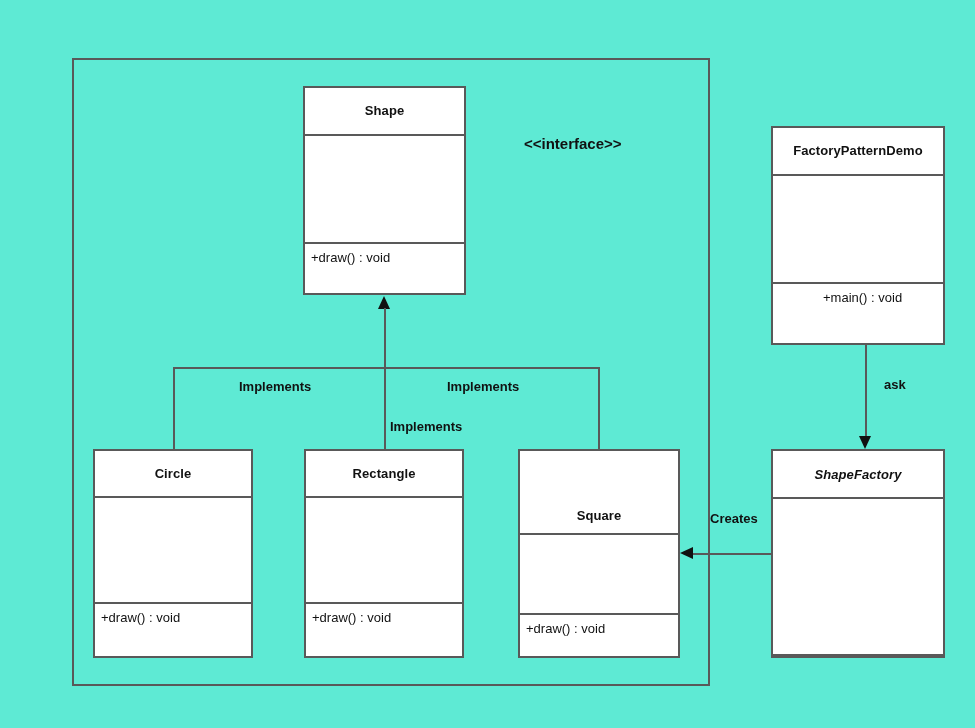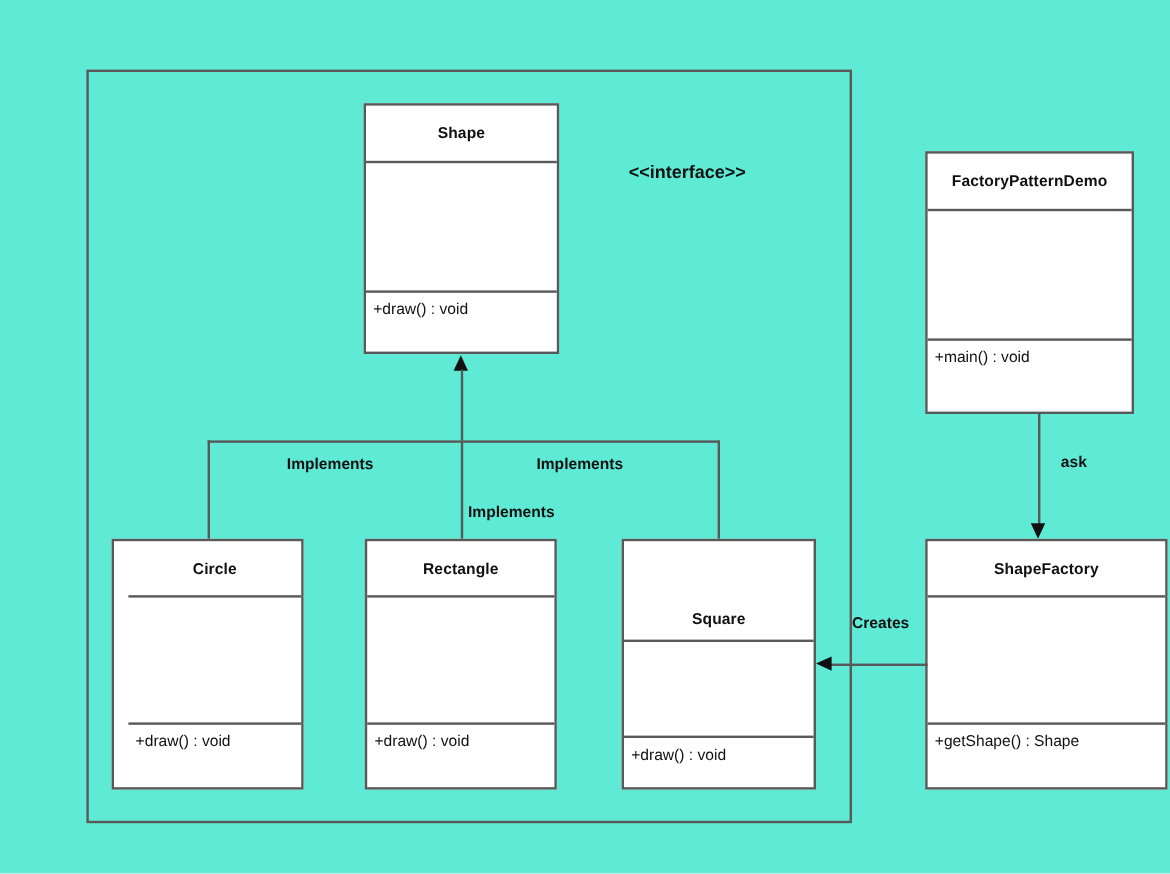--- a/index.html
+++ b/index.html
@@ -135,51 +135,50 @@
   <div class="line-h" style="left:173px; top:367px; width:426px;"></div>
 
   <div class="line-v" style="left:173px; top:367px; height:82px;"></div>
   <div class="line-v" style="left:384px; top:367px; height:82px;"></div>
   <div class="line-v" style="left:598px; top:367px; height:82px;"></div>
 
   <div class="edge-label" style="left:239px; top:379px;">Implements</div>
   <div class="edge-label" style="left:447px; top:379px;">Implements</div>
   <div class="edge-label" style="left:390px; top:419px;">Implements</div>
 
-  <div class="uml-class" style="left:93px; top:449px; width:160px; height:209px;padding-left:12px;">
+  <div class="uml-class" style="left:93px; top:449px; width:160px; height:209px;">
     <div class="uml-name" style="height:48px;">Circle</div>
     <div class="uml-attrs" style="height:108px;"></div>
     <div class="uml-methods" style="height:53px;">+draw() : void</div>
   </div>
 
   <div class="uml-class" style="left:304px; top:449px; width:160px; height:209px;justify-content:flex-end;">
     <div class="uml-name" style="height:48px;">Rectangle</div>
     <div class="uml-attrs" style="height:108px;"></div>
     <div class="uml-methods" style="height:53px;">+draw() : void</div>
   </div>
 
   <div class="uml-class" style="left:518px; top:449px; width:162px; height:209px;">
     <div class="uml-name" style="height:48px;margin-top:48px;">Square</div>
     <div class="uml-attrs" style="height:108px;"></div>
     <div class="uml-methods" style="height:53px;">+draw() : void</div>
   </div>
 
   <div class="uml-class" style="left:771px; top:126px; width:174px; height:219px;">
     <div class="uml-name" style="height:50px;">FactoryPatternDemo</div>
     <div class="uml-attrs" style="height:113px;"></div>
-    <div class="uml-methods" style="height:62px;">+main() : void</div>
+    <div class="uml-methods" style="height:62px;margin-left:44px;">+main() : void</div>
   </div>
 
   <div class="line-v" style="left:865px; top:345px; height:92px;"></div>
   <div class="arrow-down" style="left:859px; top:436px;"></div>
   <div class="edge-label" style="left:884px; top:377px;">ask</div>
 
-  <div class="uml-class" style="left:771px; top:449px; width:202px; height:209px;">
+  <div class="uml-class" style="left:771px; top:449px; width:174px; height:209px;font-style:italic;">
     <div class="uml-name" style="height:48px;">ShapeFactory</div>
     <div class="uml-attrs" style="height:108px;"></div>
-    <div class="uml-methods" style="height:53px;">+getShape() : Shape</div>
   </div>
 
   <div class="line-h" style="left:692px; top:553px; width:81px;"></div>
   <div class="arrow-left" style="left:680px; top:547px;"></div>
   <div class="edge-label" style="left:710px; top:511px;">Creates</div>
 
 </div>
 
 </body></html>

